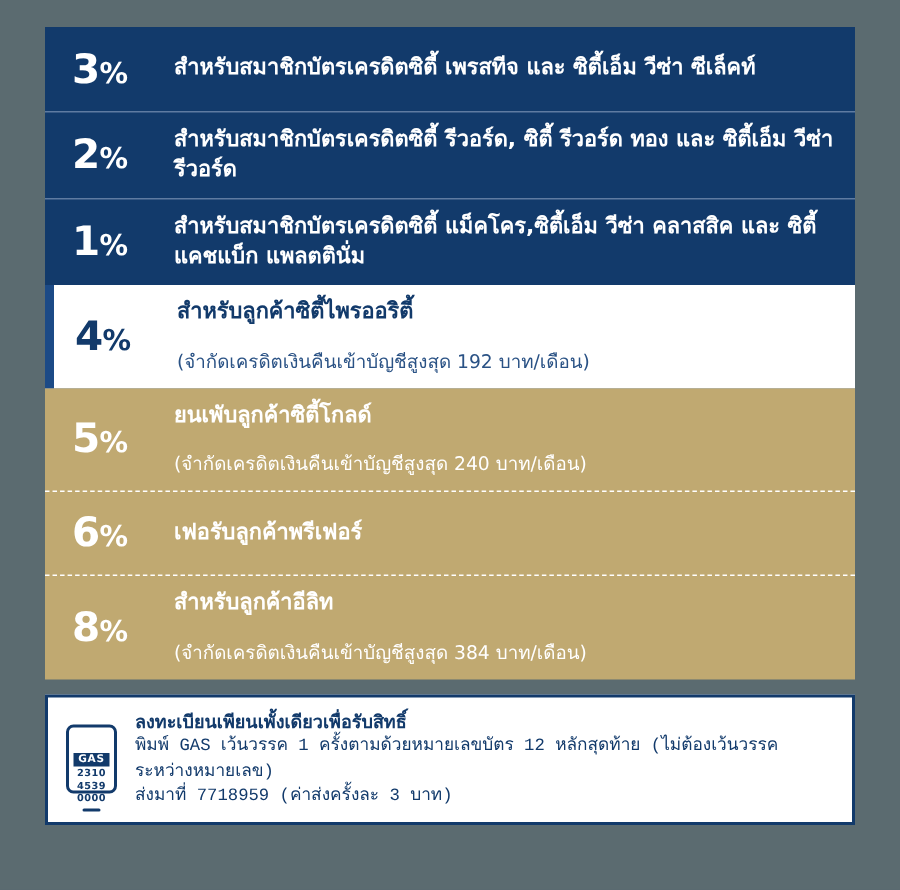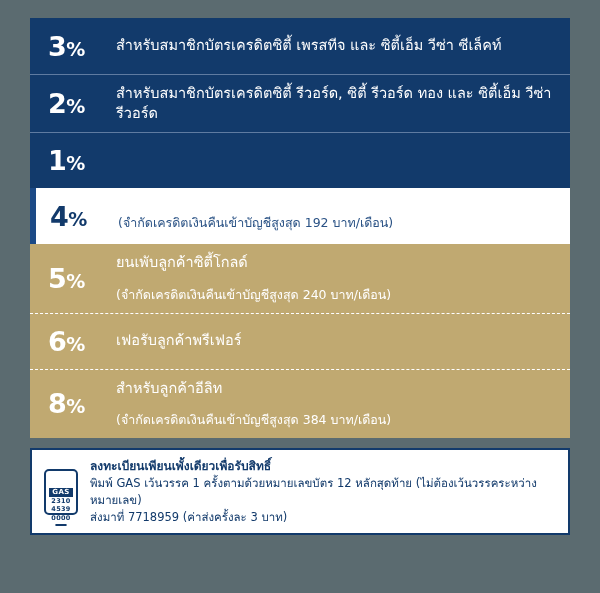--- a/index.html
+++ b/index.html
@@ -42,20 +42,21 @@
   .tier .pct .small {
     font-size: 19px;
   }
   .tier .txt {
     flex: 1 1 auto;
     line-height: 1.35;
   }
   .tier .txt .main {
     font-size: 14.5px;
     display: block;
+    font-weight: bold;
   }
   .tier .txt .sub {
     font-size: 12.5px;
     display: block;
     margin-top: 14px;
   }
 
   
   .grp-navy {
     background: #123a6b;
@@ -146,20 +147,21 @@
     font-size: 11.5px;
     line-height: 1.45;
   }
   .footer-text .l1 {
     font-weight: bold;
     display: block;
     font-size: 12px;
   }
   .footer-text .l2, .footer-text .l3 {
     display: block;
+    font-family: Liberation Mono, monospace;
   }
 </style>
 </head>
 <body>
 
 <div class="page">
 
   <div class="tiers">
 
     <div class="grp-navy">
@@ -173,27 +175,31 @@
 
       <div class="tier">
         <div class="pct"><span>2</span><span class="small">%</span></div>
         <div class="txt">
           <span class="main">สำหรับสมาชิกบัตรเครดิตซิตี้ รีวอร์ด, ซิตี้ รีวอร์ด ทอง และ ซิตี้เอ็ม วีซ่า รีวอร์ด</span>
         </div>
       </div>
 
       <div class="tier">
         <div class="pct"><span>1</span><span class="small">%</span></div>
+        <div class="txt">
+          <span class="main">สำหรับสมาชิกบัตรเครดิตซิตี้ แม็คโคร,ซิตี้เอ็ม วีซ่า คลาสสิค และ ซิตี้ แคชแบ็ก แพลตตินั่ม</span>
+        </div>
       </div>
 
     </div>
 
     <div class="tier tier-white">
       <div class="pct"><span>4</span><span class="small">%</span></div>
       <div class="txt">
+        <span class="main">สำหรับลูกค้าซิตี้ไพรออริตี้</span>
         <span class="sub">(จำกัดเครดิตเงินคืนเข้าบัญชีสูงสุด 192 บาท/เดือน)</span>
       </div>
     </div>
 
     <div class="grp-gold">
 
       <div class="tier">
         <div class="pct"><span>5</span><span class="small">%</span></div>
         <div class="txt">
           <span class="main">ยนเพับลูกค้าซิตี้โกลด์</span>

